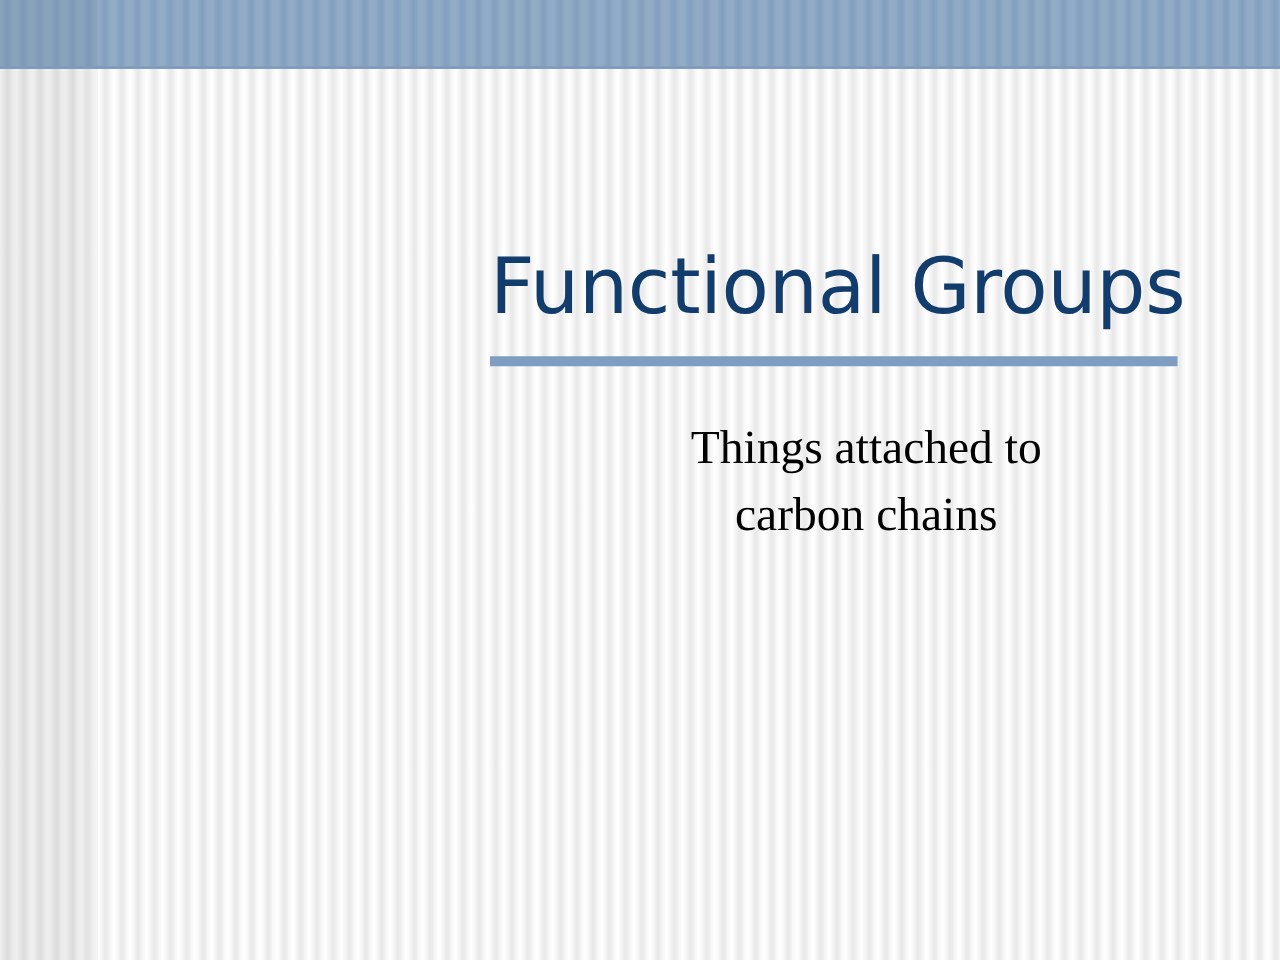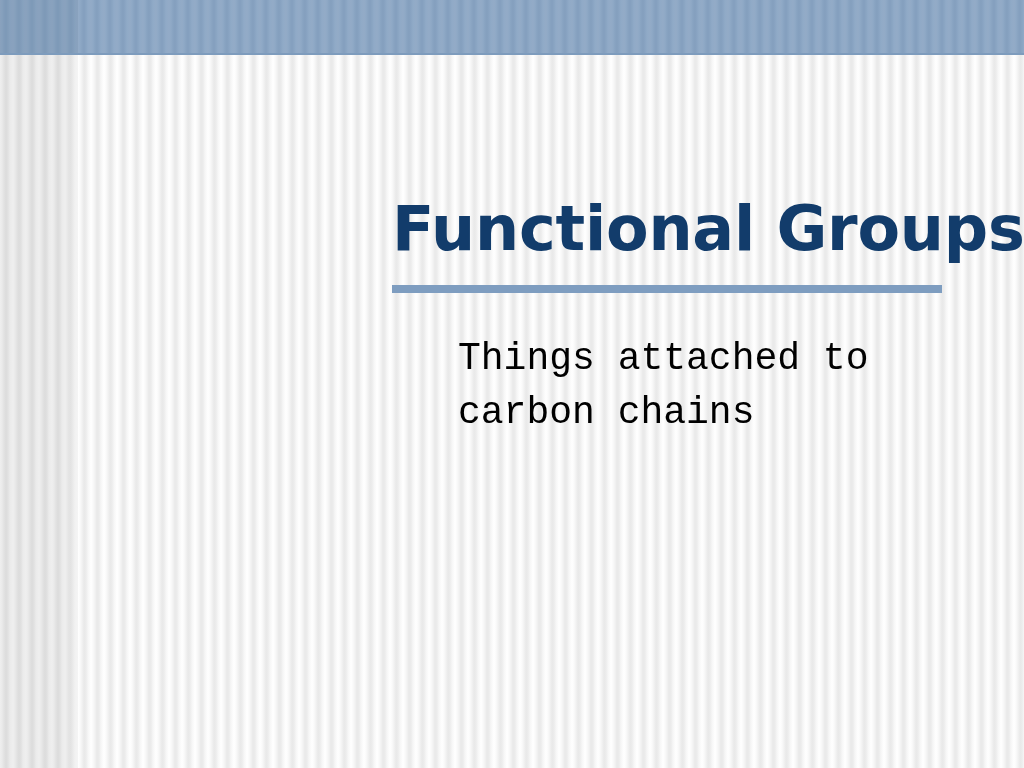--- a/index.html
+++ b/index.html
@@ -108,21 +108,21 @@
     position: absolute;
     left: 392px;
     top: 196px;
     width: 550px;
   }
 
   .slide-title {
     margin: 0;
     font-family: "DejaVu Sans", sans-serif;
     font-size: 62px;
-    font-weight: 700;
+    font-weight: 400;
     line-height: 1.08;
     color: #123c6b;
     text-align: right;
     white-space: nowrap;
     letter-spacing: -0.2px;
   }
 
   .title-rule {
     margin-top: 22px;
     width: 550px;
@@ -133,26 +133,26 @@
   
   .subtitle-block {
     position: absolute;
     left: 458px;
     top: 332px;
     width: 470px;
   }
 
   .slide-subtitle {
     margin: 0;
-    font-family: Liberation Mono, monospace;
+    font-family: Liberation Serif, serif;
     font-size: 38px;
     font-weight: 400;
     line-height: 1.42;
     color: #000000;
-    text-align: left;
+    text-align: center;
     white-space: pre-line;
   }
 </style>
 </head>
 <body>
 
 <div class="slide">
 
   <div class="bg-stripes"></div>
   <div class="bg-left-band"></div>

